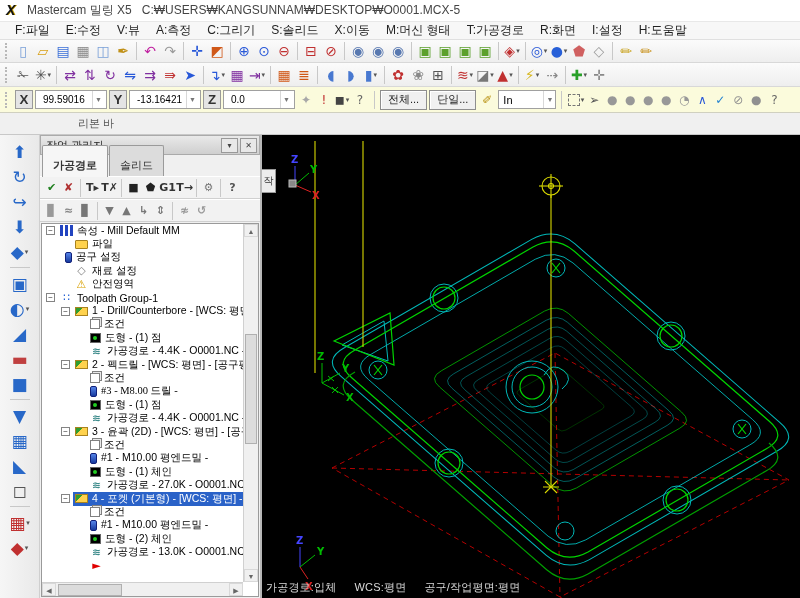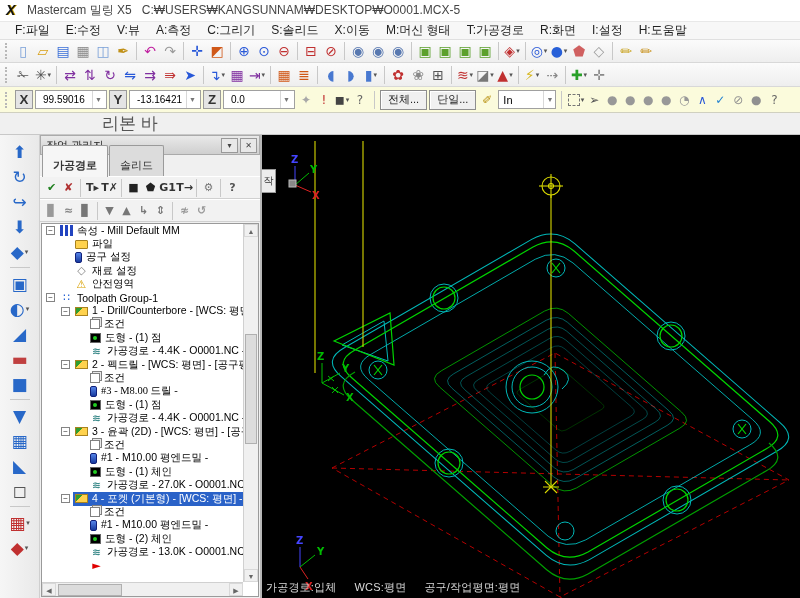--- a/index.html
+++ b/index.html
@@ -28,21 +28,21 @@
   .axisbtn { width:18px; height:19px; background:#e4e4e4; border:1px solid #9a9a9a; text-align:center; line-height:17px; font-weight:bold; color:#333; flex:none;}
   .coordinput { width:72px; height:19px; background:#fff; border:1px solid #a0a0a0; display:flex; align-items:center; flex:none;}
   .coordinput input { width:56px; border:0; outline:0; font-size:10px; padding-left:7px; font-family:"Liberation Sans",sans-serif; background:transparent;}
   .combo-arrow { width:12px; height:100%; display:flex; align-items:center; justify-content:center; font-size:7px; color:#777; border-left:1px solid #d8d8d8;}
   .btn3d { height:20px; padding:0 7px; background:#f0f0f0; border:1px solid #8e8e8e; box-shadow:inset 1px 1px 0 #fff; font-size:11px; color:#222; flex:none;}
   .unitcombo { width:58px; height:19px; background:#fff; border:1px solid #a0a0a0; display:flex; align-items:center; justify-content:space-between; padding-left:4px; flex:none;}
   .dashbox { width:13px; height:12px; border:1px dashed #777; display:inline-block;}
 
   
   .ribbonstrip { height:22px; background:#f0f0f0; border-bottom:1px solid #c8c8c8; display:flex; align-items:center;}
-  .ribbonstrip span { margin-left:102px; color:#555; font-size:17px;}
+  .ribbonstrip span { margin-left:78px; color:#555; font-size:11px;}
 
   
   .main { display:flex; height:463px; }
   .leftrail { width:40px; background:linear-gradient(90deg,#f6f6f6,#e9e9e9); border-right:1px solid #cfcfcf; display:flex; flex-direction:column; align-items:center; padding-top:4px;}
   .leftrail .tbicon { width:26px; height:25px; font-size:17px;}
   .leftrail .tbsep { width:20px; height:1px; margin:3px 0;}
 
   
   .panel { width:222px; background:#f0f0f0; border-right:2px solid #b8b8b8; display:flex; flex-direction:column;}
   .paneltitle { height:20px; background:linear-gradient(#e9e9e9,#cfcfcf); border:1px solid #aaa; display:flex; align-items:center; padding:0 2px 0 5px;}
@@ -317,21 +317,21 @@
               <span>속성 - Mill Default MM</span>
             </span>
           </div>
           <div class="trow" style="padding-left: 19px;">
             <span style="width: 12px; flex: 0 0 auto;"></span>
             <span class="hl">
               <span class="ti ti-folder"></span>
               <span>파일</span>
             </span>
           </div>
-          <div class="trow" style="padding-left: 19px;">
+          <div class="trow" style="padding-left: 9px;">
             <span style="width: 12px; flex: 0 0 auto;"></span>
             <span class="hl">
               <span class="ti ti-tool"></span>
               <span>공구 설정</span>
             </span>
           </div>
           <div class="trow" style="padding-left: 19px;">
             <span style="width: 12px; flex: 0 0 auto;"></span>
             <span class="hl">
               <span class="ti" style="color: rgb(128, 128, 128);">◇</span>

